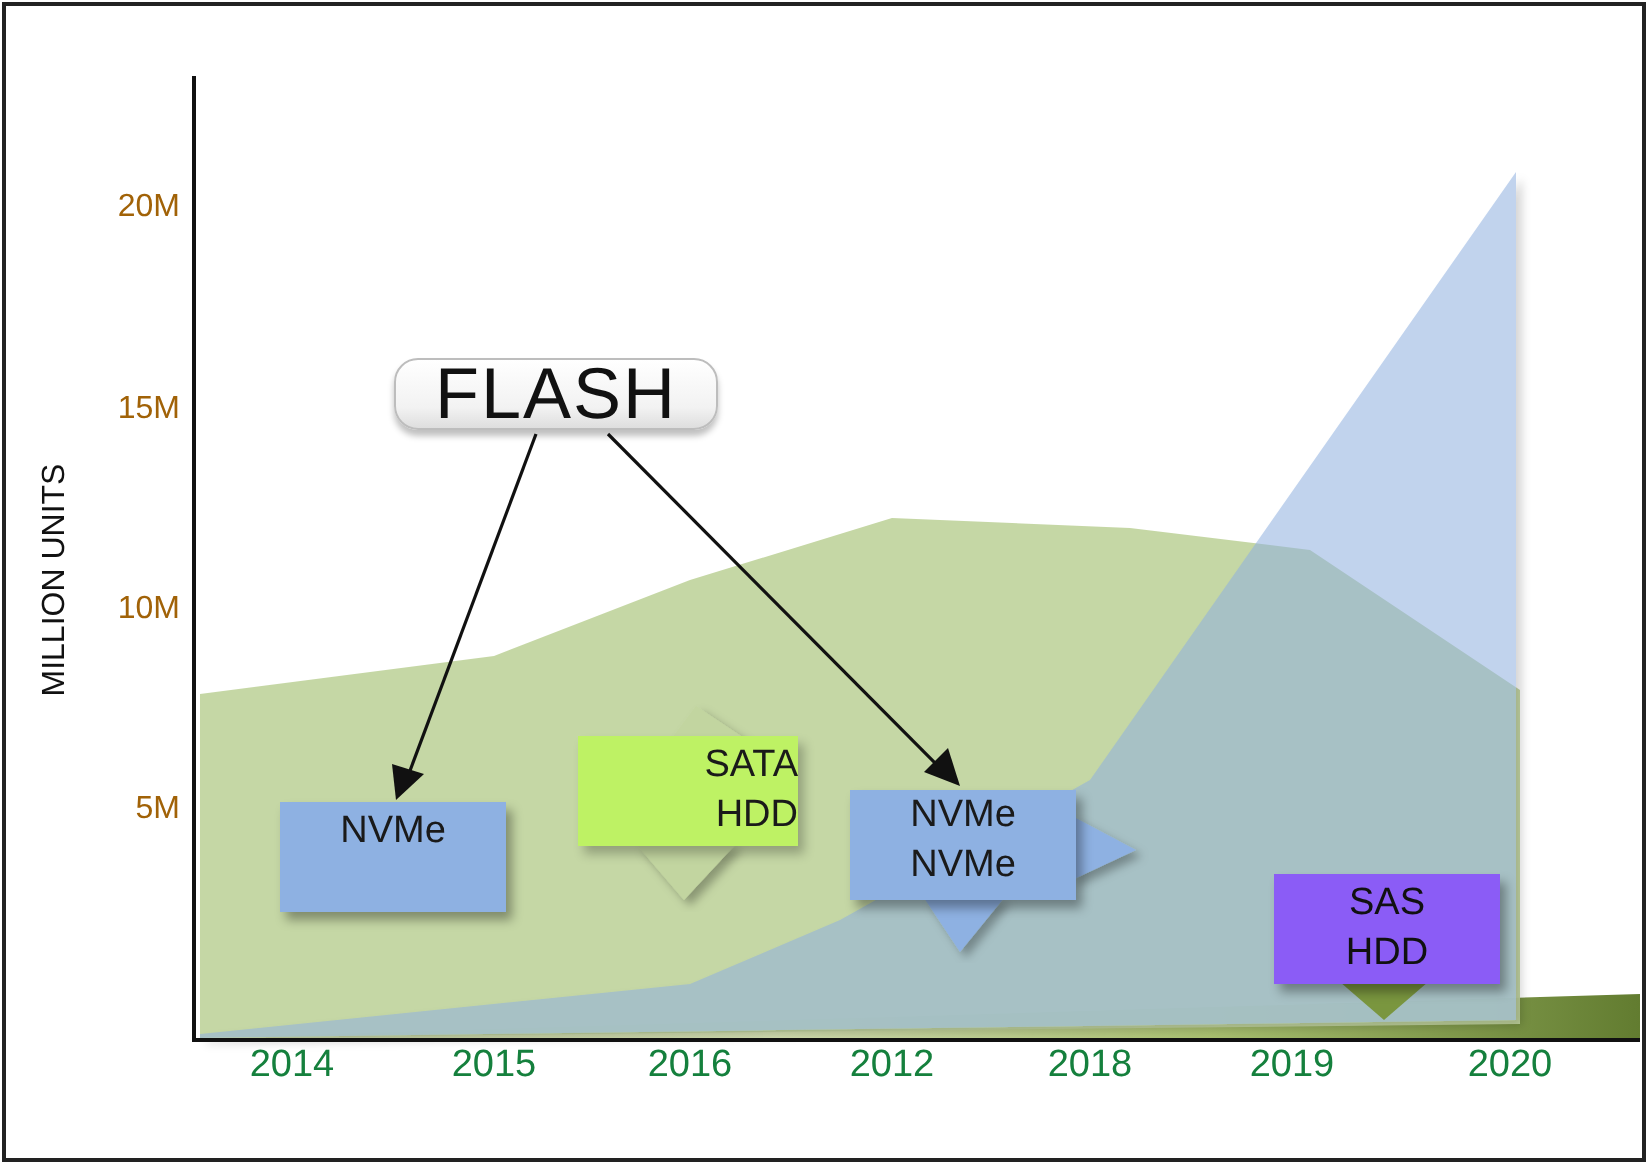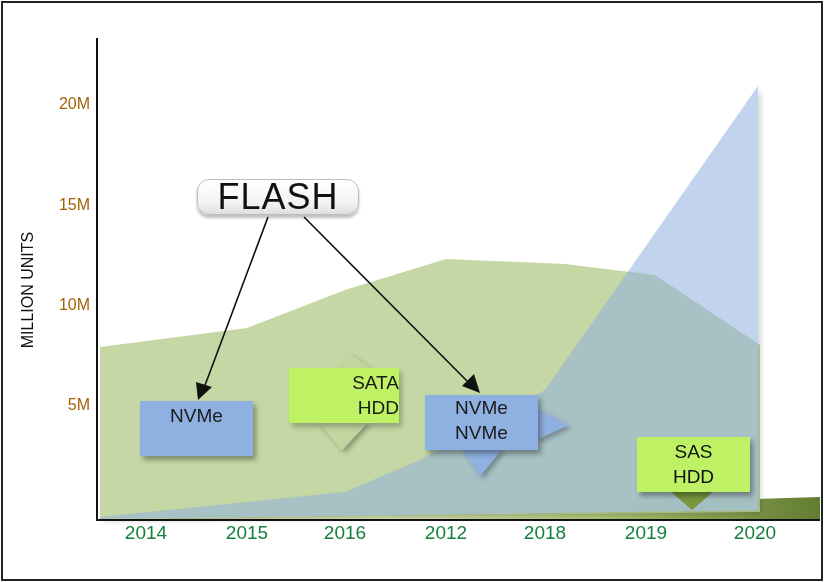--- a/index.html
+++ b/index.html
@@ -16,21 +16,21 @@
            border: 1.5px solid #bdbdbd; border-radius: 12px; background: linear-gradient(#ffffff, #f2f2f2 70%, #dedede);
            box-shadow: 0 3px 3px rgba(0,0,0,0.25); font-size: 36px; text-align: center; line-height: 34px; color: #111;
            letter-spacing: 1px; }
   .callout { position: absolute; font-size: 19px; text-align: center; line-height: 25px; color: #1a1a1a; }
   .nvme-ready { left: 140px; top: 401px; width: 113px; height: 55px; background: #8eb1e2;
                 box-shadow: 3px 4px 5px rgba(0,0,0,0.35); padding-top: 2px; box-sizing: border-box; }
   .sata { left: 289px; top: 368px; width: 110px; height: 55px; background: #bef264;
           box-shadow: 3px 4px 5px rgba(0,0,0,0.25); padding-top: 2px; box-sizing: border-box; text-align: right; }
   .full-nvme { left: 425px; top: 395px; width: 113px; height: 55px; background: #8eb1e2;
                box-shadow: 3px 4px 5px rgba(0,0,0,0.35); padding-top: 0; box-sizing: border-box; }
-  .sas { left: 637px; top: 437px; width: 113px; height: 55px; background: #bef264;
+  .sas { left: 637px; top: 437px; width: 113px; height: 55px; background: #8b5cf6;
          box-shadow: 3px 4px 5px rgba(0,0,0,0.35); padding-top: 2px; box-sizing: border-box; color: #111; }
 </style>
 </head>
 <body>
 
 <div class="frame"></div>
 
 <svg width="824" height="582">
   <defs>
     <linearGradient id="sasGrad" x1="0" y1="0" x2="1" y2="0">

